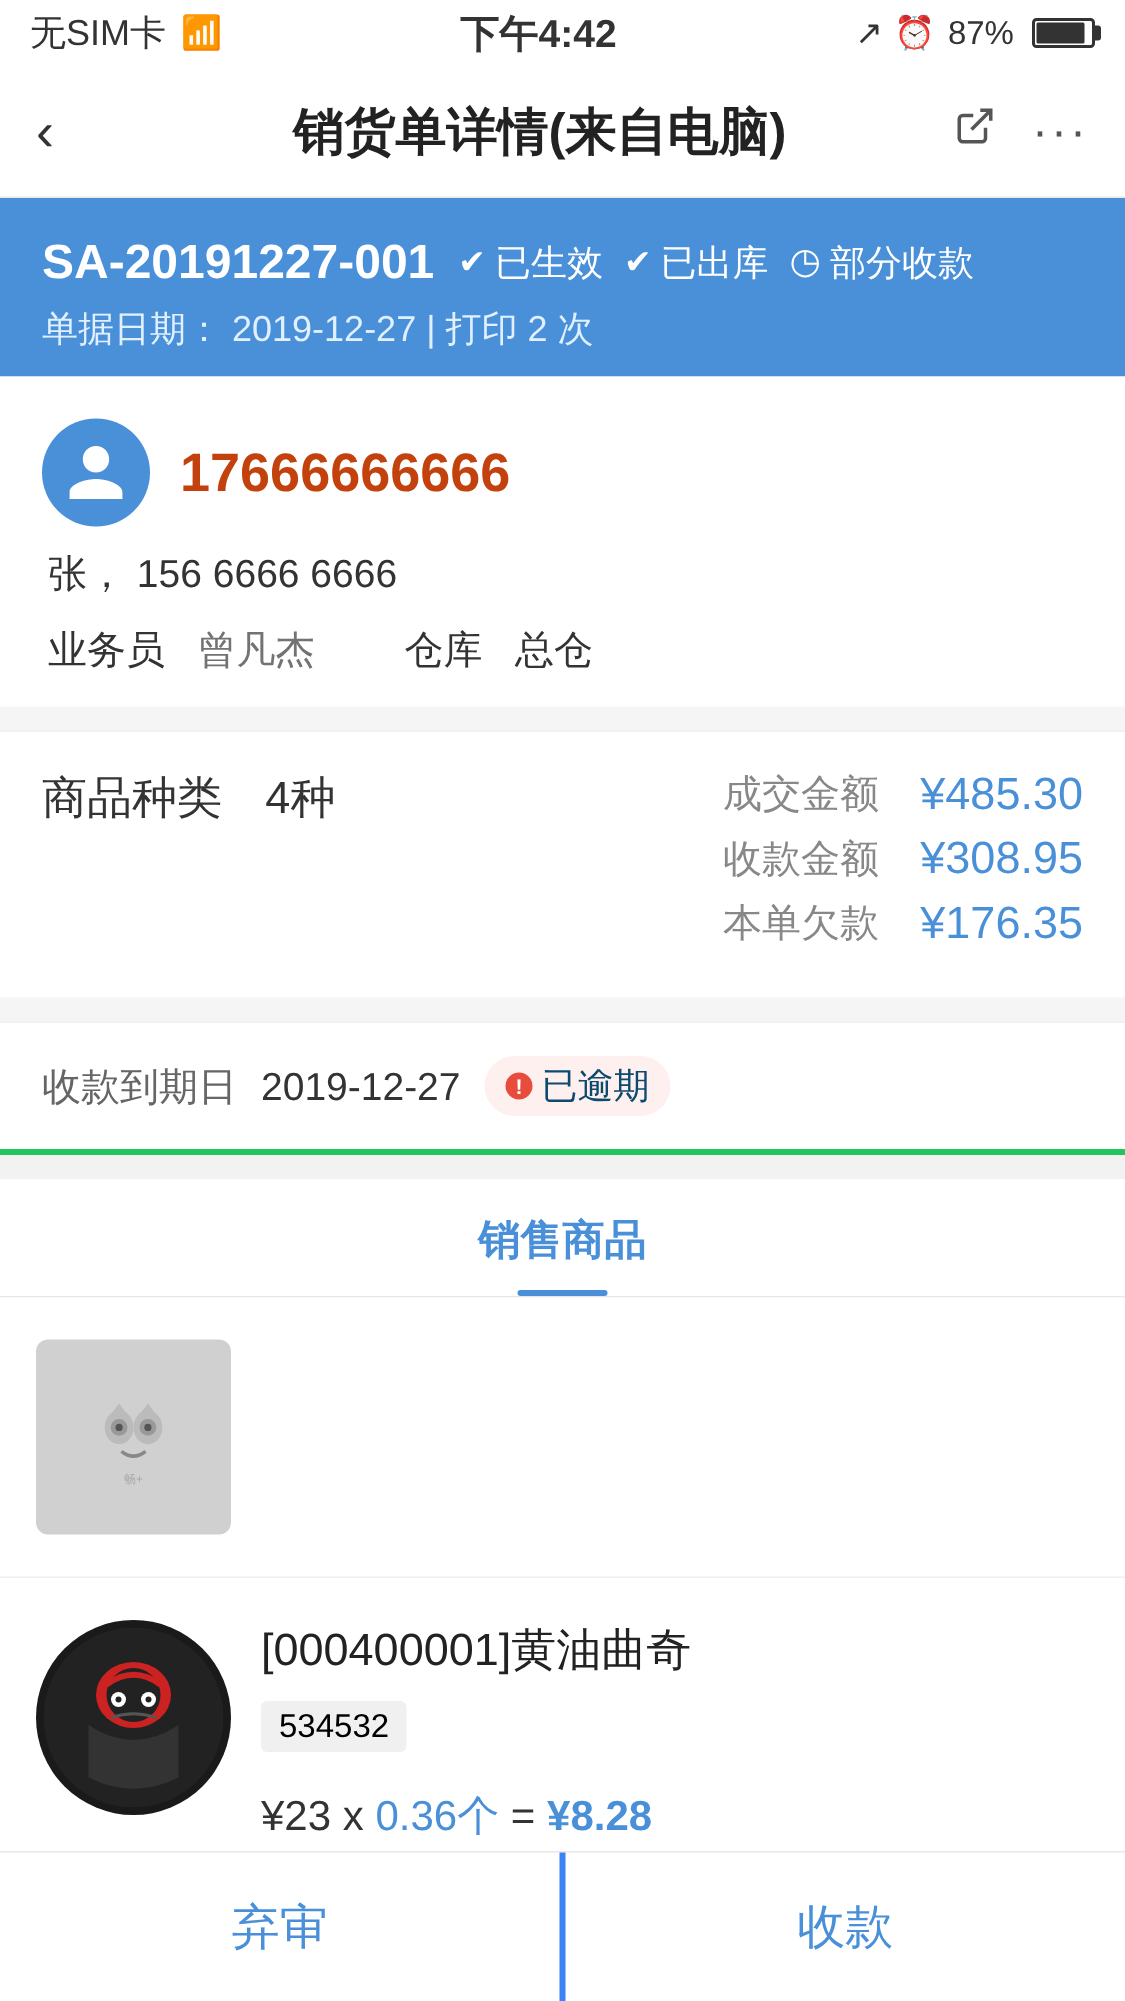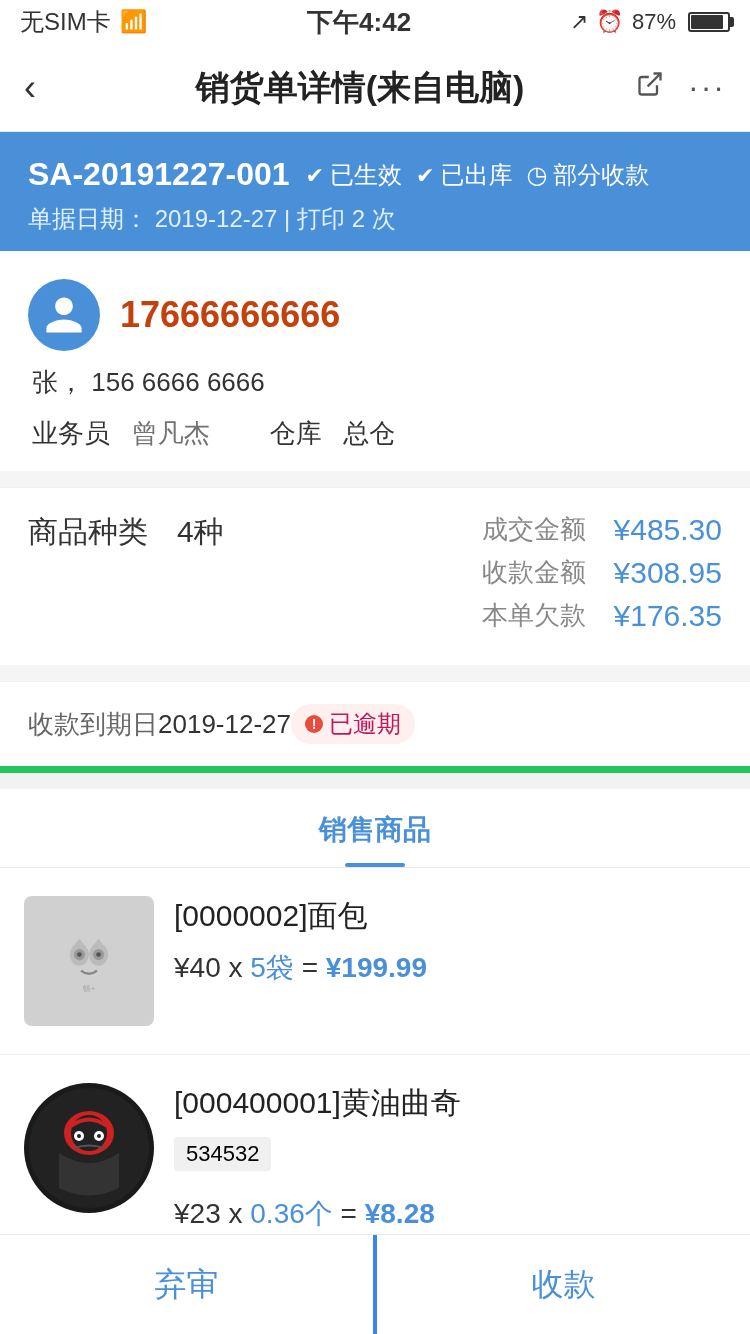--- a/index.html
+++ b/index.html
@@ -215,22 +215,23 @@
       min-width: 120px;
       text-align: right;
     }
 
     
     .due-date-section {
       background: #fff;
       padding: 22px 28px;
       display: flex;
       align-items: center;
+      gap: 16px;
       margin-bottom: 0;
-      border-bottom: 7px solid #22c55e;
+      border-bottom: 4px solid #22c55e;
     }
     .due-label {
       font-size: 26px;
       color: #666;
     }
     .due-date {
       font-size: 26px;
       color: #333;
     }
     .overdue-badge {
@@ -248,21 +249,21 @@
       border-radius: 50%;
       display: flex;
       align-items: center;
       justify-content: center;
       font-size: 14px;
       color: #fff;
       font-weight: 700;
     }
     .overdue-text {
       font-size: 24px;
-      color: #be185d;
+      color: #0c4a6e;
     }
 
     
     .section-divider {
       height: 16px;
       background: #f2f2f2;
     }
 
     
     .tabs {
@@ -539,31 +540,20 @@
         <circle cx="38" cy="42" r="7" fill="#999"></circle>
         <circle cx="62" cy="42" r="7" fill="#999"></circle>
         <circle cx="38" cy="42" r="3" fill="#555"></circle>
         <circle cx="62" cy="42" r="3" fill="#555"></circle>
         <path d="M40 62 Q50 70 60 62" stroke="#888" stroke-width="3" fill="none"></path>
         <path d="M44 30 L38 22 L32 30" fill="#bbb"></path>
         <path d="M56 30 L62 22 L68 30" fill="#bbb"></path>
         <text x="50" y="88" text-anchor="middle" font-size="10" fill="#aaa">畅+</text>
       </svg>
     </div>
-    <div class="product-info">
-      <div class="product-name">
-        <span>[0000002]面包</span>
-      </div>
-      <div class="product-price">
-        <span>¥40 x </span>
-        <span class="qty">5袋</span>
-        <span> = </span>
-        <span class="total">¥199.99</span>
-      </div>
-    </div>
   </div>
 
   <div class="product-item">
     <div style="width:130px;height:130px;flex-shrink:0;">
       <div style="width:130px;height:130px;border-radius:50%;background:#1a1a1a;overflow:hidden;display:flex;align-items:center;justify-content:center;">
         <svg width="120" height="120" viewBox="0 0 120 120">
           <circle cx="60" cy="60" r="60" fill="#222"></circle>
 
           <ellipse cx="60" cy="45" rx="25" ry="22" fill="#cc2222"></ellipse>
           <circle cx="60" cy="45" r="18" fill="#222"></circle>

